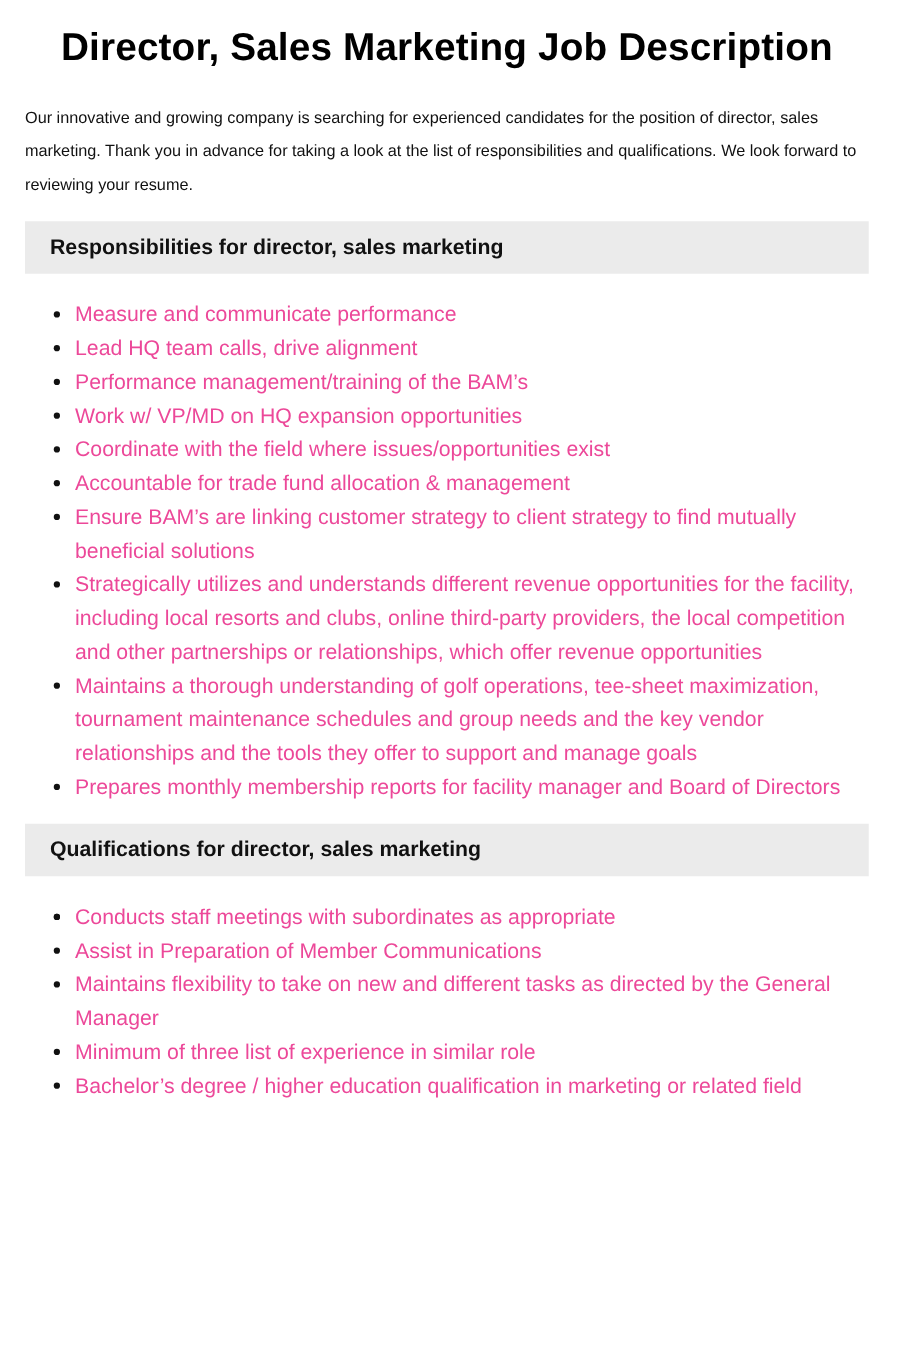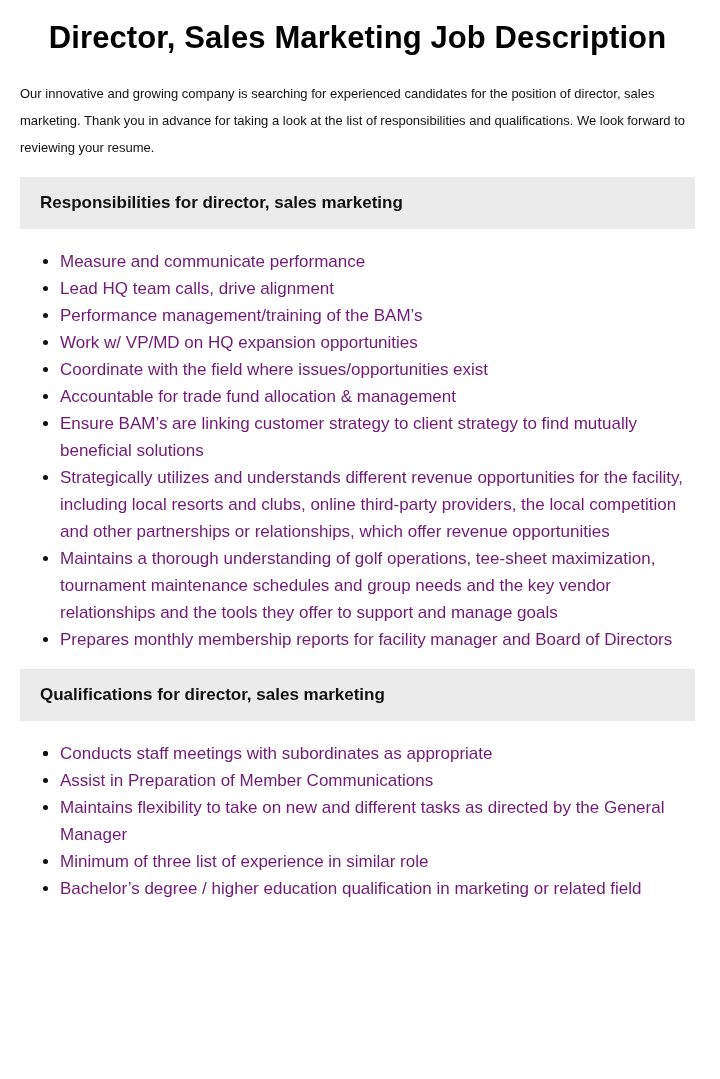--- a/index.html
+++ b/index.html
@@ -28,39 +28,39 @@
       color: #000;
     }
     .intro {
       margin: 24px 0 0 0;
       font-size: 13px;
       line-height: 27px;
       color: #111;
     }
     .section-header {
       margin-top: 16px;
-      height: 52px;
+      height: 42px;
       background: #ebebeb;
       display: flex;
       align-items: center;
       padding-left: 20px;
       font-size: 17px;
       font-weight: 700;
       color: #111;
     }
     ul.items {
       margin: 19px 0 0 0;
       padding: 0 0 0 40px;
       list-style: none;
     }
     ul.items li {
       position: relative;
       font-size: 17px;
       line-height: 27px;
-      color: #701a75;
+      color: #ec4899;
     }
     ul.items li .bullet {
       position: absolute;
       left: -17px;
       top: 11px;
       width: 5px;
       height: 5px;
       border-radius: 50%;
       background: #111;
     }

